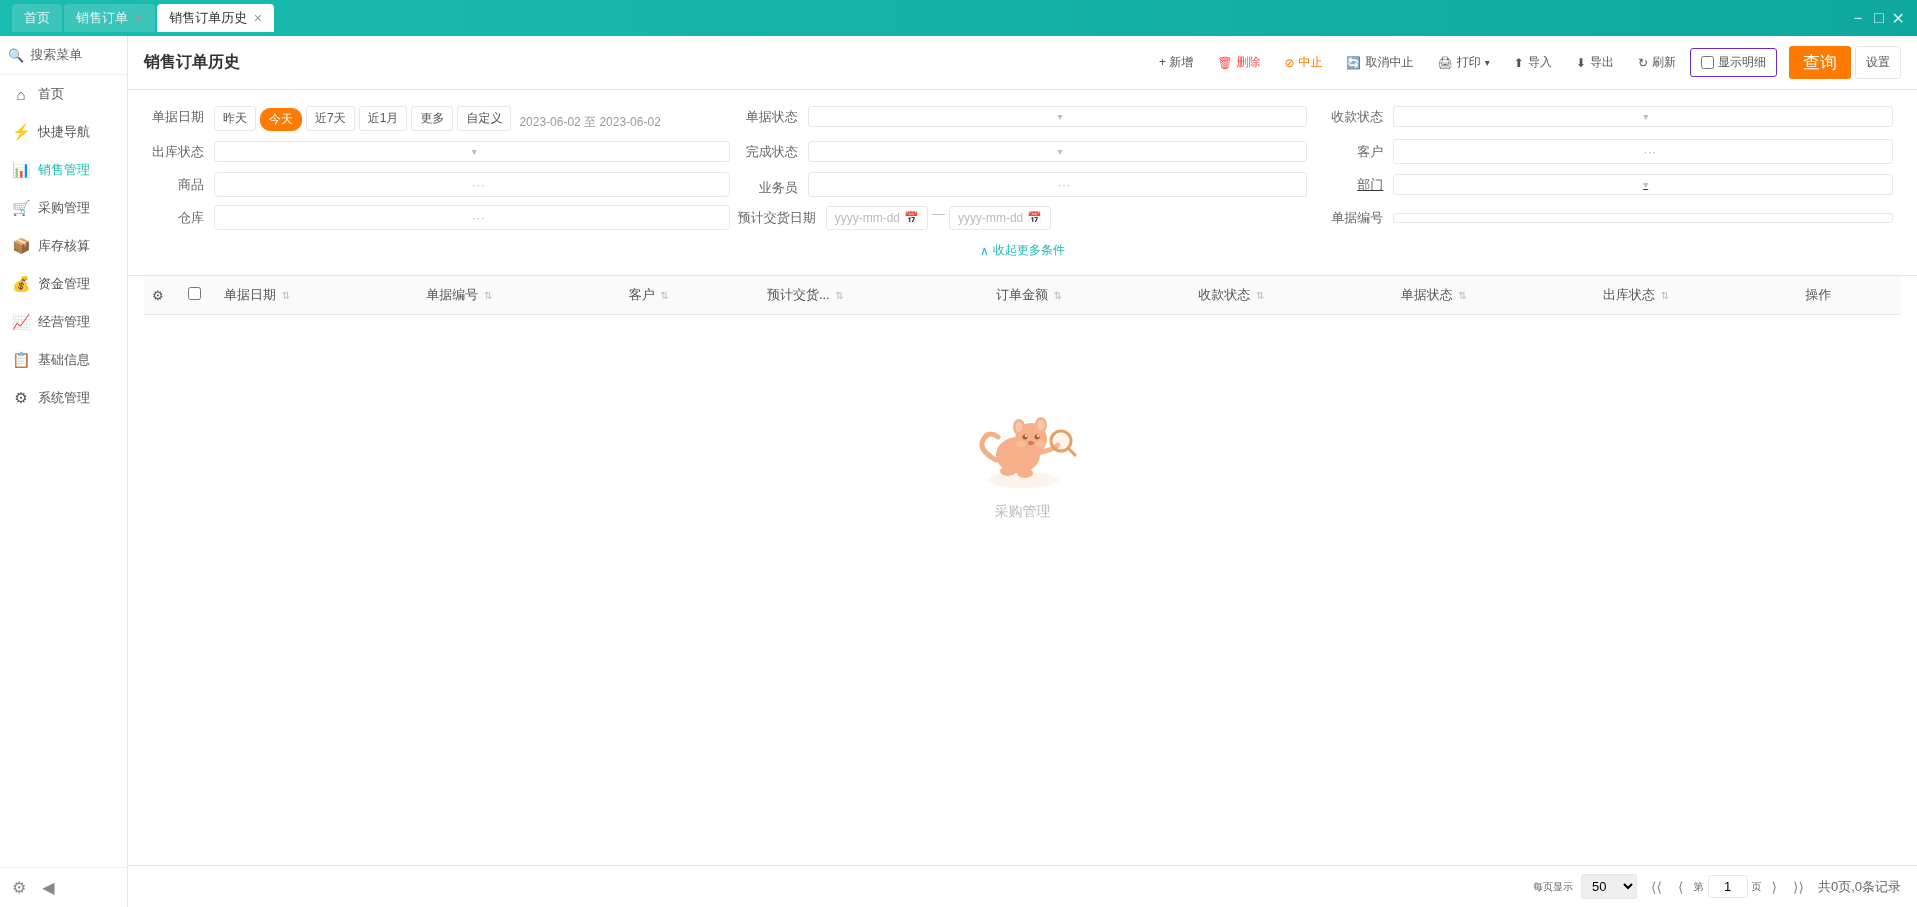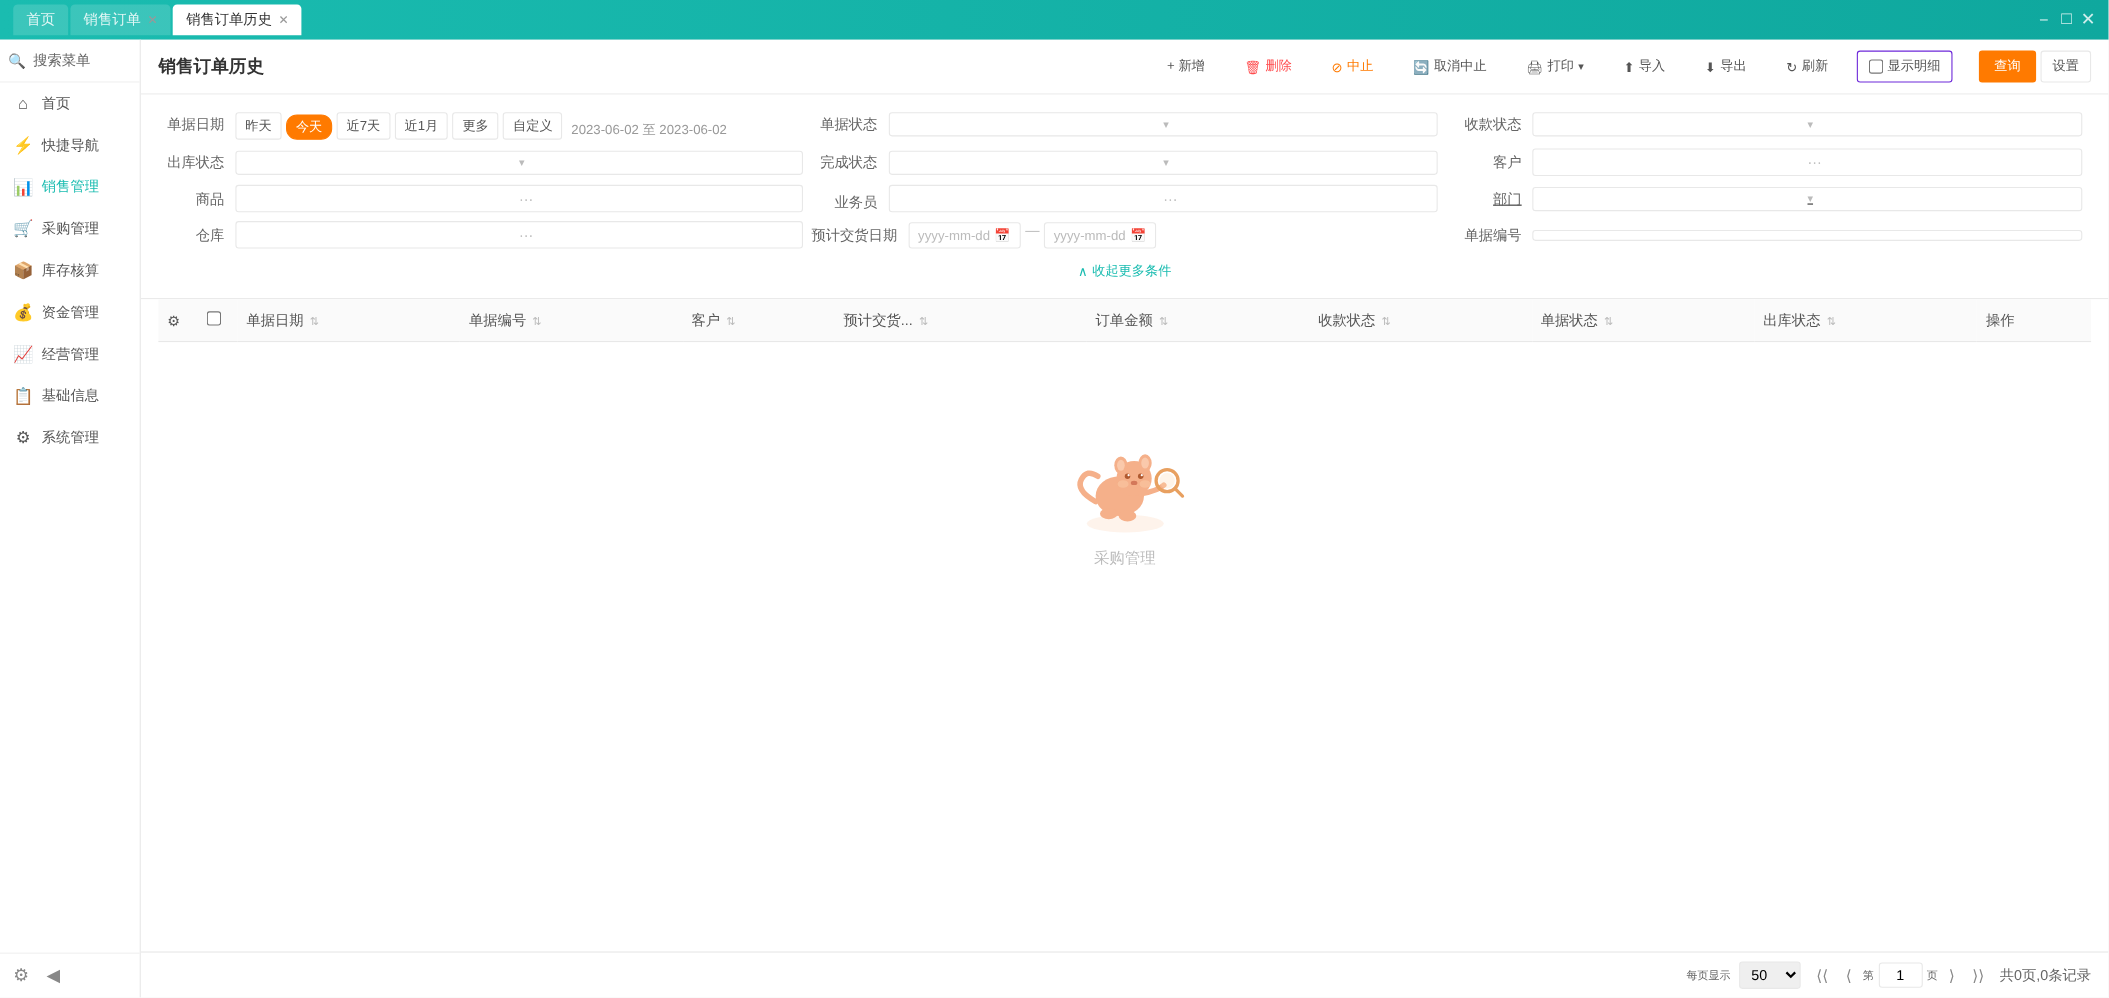--- a/index.html
+++ b/index.html
@@ -25,25 +25,25 @@
     .sidebar-item .icon { font-size: 15px; width: 18px; text-align: center; }
     .sidebar-bottom { margin-top: auto; padding: 10px 12px; display: flex; gap: 16px; border-top: 1px solid #f0f0f0; }
     .sidebar-bottom .icon { cursor: pointer; color: #888; font-size: 16px; }
 
     
     .content { flex: 1; overflow: hidden; display: flex; flex-direction: column; }
 
     
     .page-header { background: #fff; padding: 10px 16px; display: flex; align-items: center; justify-content: space-between; border-bottom: 1px solid #e8e8e8; flex-shrink: 0; }
     .page-title { font-size: 16px; font-weight: 600; color: #333; }
-    .toolbar { display: flex; align-items: center; gap: 16px; }
+    .toolbar { display: flex; align-items: center; gap: 4px; }
     .toolbar-btn { display: flex; align-items: center; gap: 4px; padding: 5px 10px; border: none; background: none; cursor: pointer; color: #555; font-size: 12px; border-radius: 3px; white-space: nowrap; }
     .toolbar-btn.danger { color: #ff4d4f; }
     .toolbar-btn.warn { color: #ff7a00; }
-    .toolbar-btn-primary { background: #ff7a00; color: #fff; border: none; padding: 5px 14px; border-radius: 3px; cursor: pointer; font-size: 12px; }
+    .toolbar-btn-primary { background: #ff7a00; color: #fff; border: none; padding: 5px 14px; border-radius: 3px; cursor: pointer; font-size: 17px; }
     .display-toggle { display: flex; align-items: center; gap: 4px; padding: 5px 10px; border: 1px solid #6d28d9; border-radius: 3px; cursor: pointer; font-size: 12px; color: #555; background: #fff; }
     .display-toggle input[type=checkbox] { cursor: pointer; }
 
     
     .filter-section { background: #fff; padding: 12px 16px; border-bottom: 1px solid #e8e8e8; flex-shrink: 0; }
     .filter-label { color: #666; font-size: 13px; min-width: 70px; text-align: right; padding-right: 10px; flex-shrink: 0; }
     .filter-date-group { display: flex; align-items: flex-end; gap: 4px; flex: 1; }
     .date-btn { padding: 3px 8px; border-radius: 3px; border: 1px solid #e8e8e8; font-size: 12px; cursor: pointer; background: #fff; color: #555; }
     .date-btn.active { background: #ff7a00; color: #fff; border-color: #ff7a00; border-radius: 10px; padding: 2px 8px; }
     .date-range-text { font-size: 12px; color: #999; margin-left: 4px; margin-top: 12px; }

